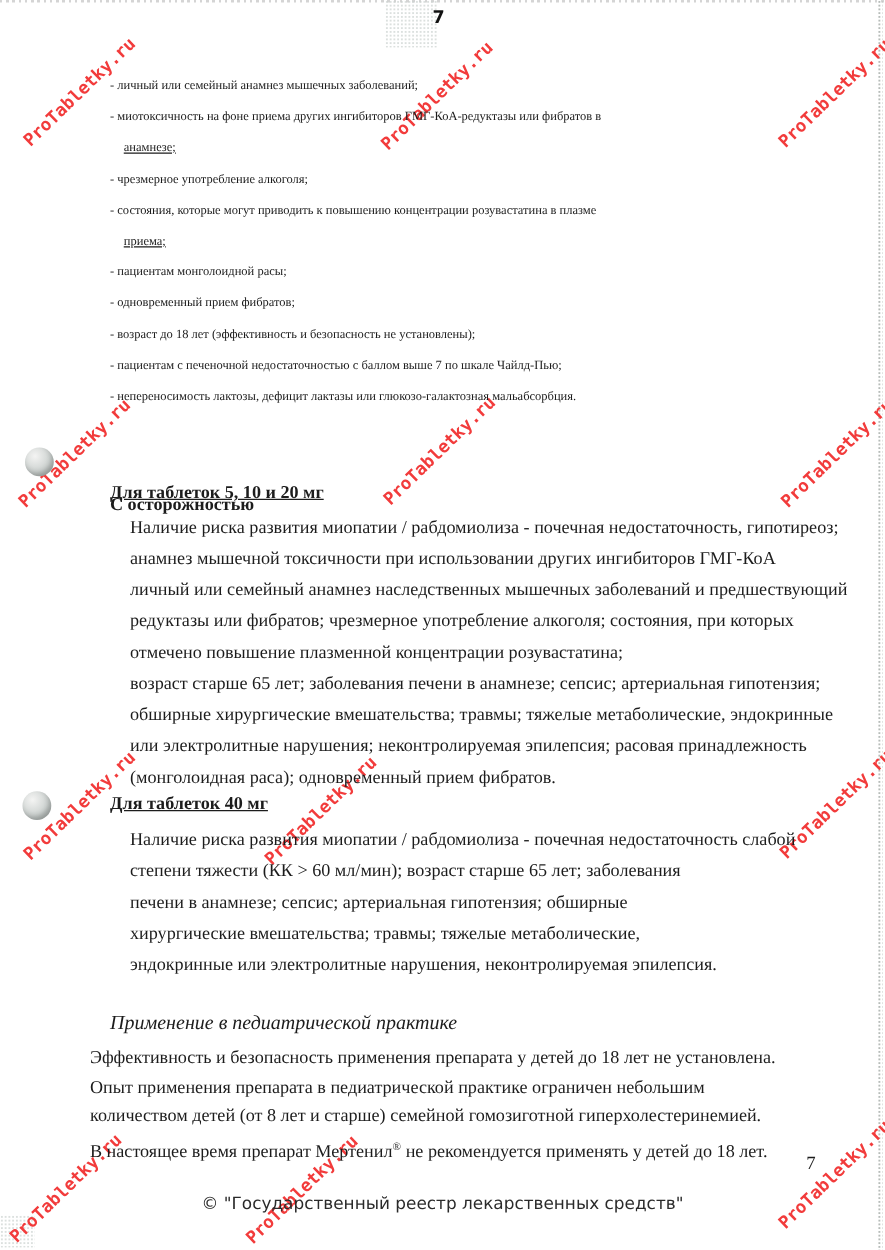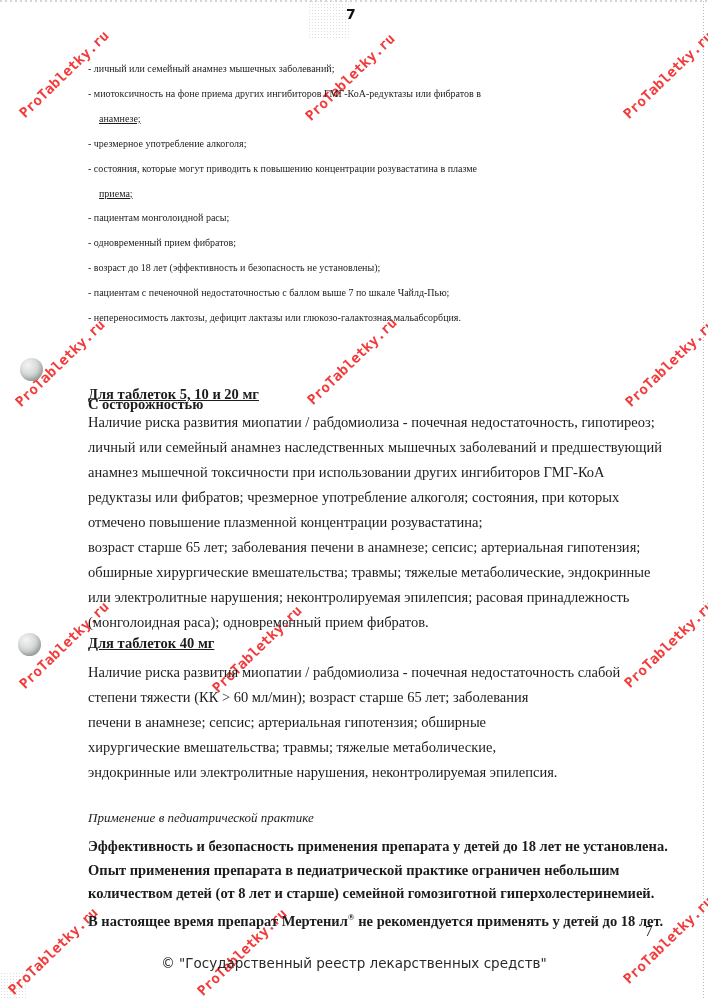--- a/index.html
+++ b/index.html
@@ -43,25 +43,25 @@
   .ball-2 { left:18px; top:633px; }
 
   .line { white-space:nowrap; }
   .indent { padding-left:11px;text-decoration:underline; }
 
   .bullets { position:absolute; left:88px; top:57px; font-size:10px; line-height:24.9px; }
   .h-caution { position:absolute; left:88px; top:360px; font-size:14.5px; font-weight:bold;margin-top:36px; }
   .sub-heading { position:absolute; left:88px; font-size:14.5px; font-weight:bold; text-decoration:underline; }
   .sub1 { top:386px; }
   .sub2 { top:635px; }
-  .para { position:absolute; left:88px; font-size:14.5px; }
+  .para { position:absolute; left:104px; font-size:14.5px; }
   .para1 { top:410px; line-height:25px; }
   .para2 { top:660px; line-height:24.9px; }
-  .h-pediatric { position:absolute; left:88px; top:810px; font-size:13px; font-style:italic; }
-  .para3 { top:835px; line-height:23.6px; position:absolute; left:88px; font-size:14.5px;font-weight:bold; }
+  .h-pediatric { position:absolute; left:88px; top:810px; font-size:16px; font-style:italic; }
+  .para3 { top:835px; line-height:23.6px; position:absolute; left:72px; font-size:14.5px; }
   .para3 sup { font-size:9px; }
 
   .pageno-top {
     position:absolute; left:346px; top:6px;
     font-family:"DejaVu Sans", sans-serif; font-weight:bold; font-size:14px; color:#111;
   }
   .pageno-bottom { position:absolute; left:645px; top:923px; font-size:15px; }
   .footer {
     position:absolute; left:0; top:955px; width:708px; text-align:center;
     font-family:"DejaVu Sans", sans-serif; font-size:13.5px; color:#2a2a2a;
@@ -108,22 +108,22 @@
     <div class="line">- пациентам с печеночной недостаточностью с баллом выше 7 по шкале Чайлд-Пью;</div>
     <div class="line">- непереносимость лактозы, дефицит лактазы или глюкозо-галактозная мальабсорбция.</div>
   </div>
 
   <div class="h-caution">С осторожностью</div>
 
   <div class="sub-heading sub1">Для таблеток 5, 10 и 20 мг</div>
 
   <div class="para para1">
     <div class="line">Наличие риска развития миопатии / рабдомиолиза - почечная недостаточность, гипотиреоз;</div>
+    <div class="line">анамнез мышечной токсичности при использовании других ингибиторов ГМГ-КоА</div>
     <div class="line">личный или семейный анамнез наследственных мышечных заболеваний и предшествующий</div>
-    <div class="line">анамнез мышечной токсичности при использовании других ингибиторов ГМГ-КоА</div>
     <div class="line">редуктазы или фибратов; чрезмерное употребление алкоголя; состояния, при которых</div>
     <div class="line">отмечено повышение плазменной концентрации розувастатина;</div>
     <div class="line">возраст старше 65 лет; заболевания печени в анамнезе; сепсис; артериальная гипотензия;</div>
     <div class="line">обширные хирургические вмешательства; травмы; тяжелые метаболические, эндокринные</div>
     <div class="line">или электролитные нарушения; неконтролируемая эпилепсия; расовая принадлежность</div>
     <div class="line">(монголоидная раса); одновременный прием фибратов.</div>
   </div>
 
   <div class="sub-heading sub2">Для таблеток 40 мг</div>
 

